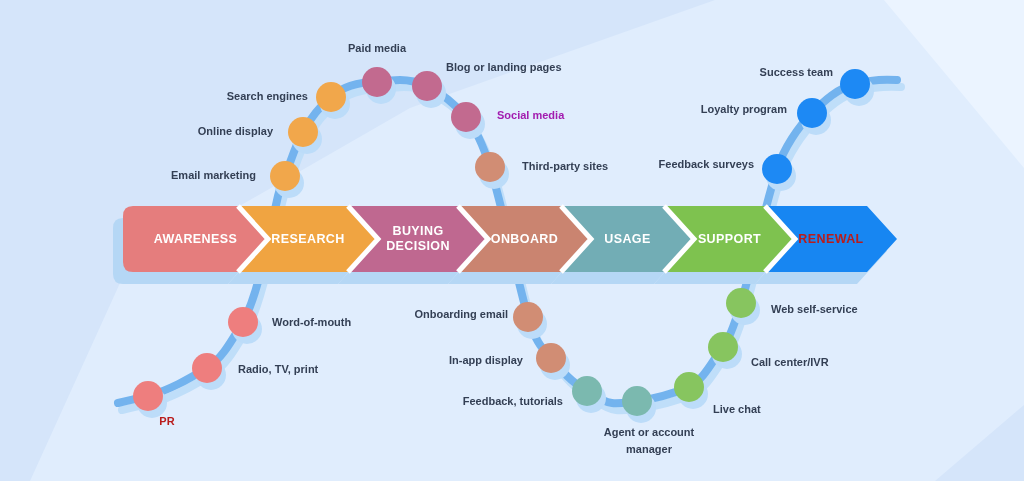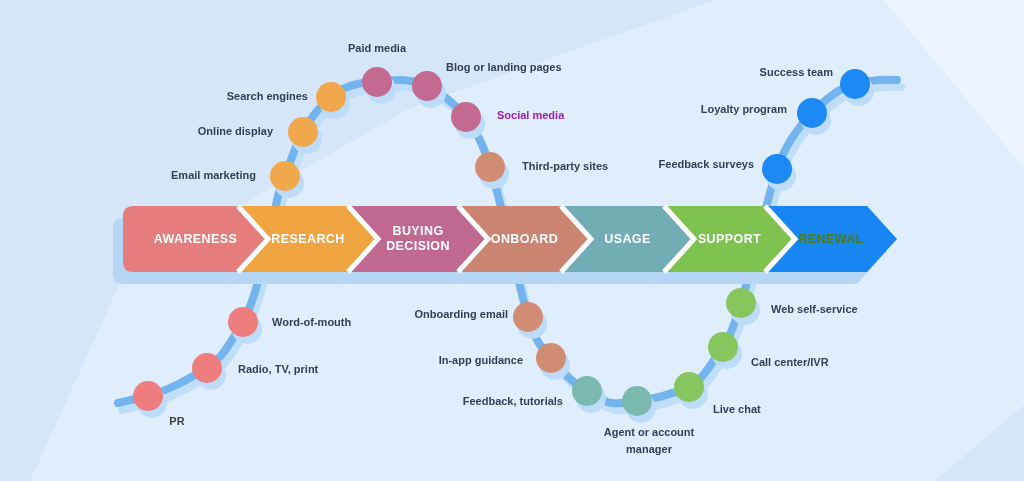--- a/index.html
+++ b/index.html
@@ -94,43 +94,43 @@
       <circle cx="587" cy="391" r="15" fill="#7BB9AF"></circle>
       <circle cx="637" cy="401" r="15" fill="#7BB9AF"></circle>
       <circle cx="689" cy="387" r="15" fill="#87C55F"></circle>
       <circle cx="723" cy="347" r="15" fill="#87C55F"></circle>
       <circle cx="741" cy="303" r="15" fill="#87C55F"></circle>
       <circle cx="777" cy="169" r="15" fill="#1D89F4"></circle>
       <circle cx="812" cy="113" r="15" fill="#1D89F4"></circle>
       <circle cx="855" cy="84" r="15" fill="#1D89F4"></circle>
     </svg>
   <div id="labels">
-      <div class="tp-label" style="color: #404040; left: 177px; transform: translateX(-50%); top: 413px;">PR</div>
+      <div class="tp-label" style="color: #b91c1c; left: 167px; transform: translateX(-50%); top: 413px;">PR</div>
       <div class="tp-label" style="color: rgb(51, 63, 84); left: 238px; top: 361px;">Radio, TV, print</div>
       <div class="tp-label" style="color: rgb(51, 63, 84); left: 272px; top: 314px;">Word-of-mouth</div>
       <div class="tp-label" style="color: rgb(51, 63, 84); right: 768px; top: 167px;">Email marketing</div>
       <div class="tp-label" style="color: rgb(51, 63, 84); right: 751px; top: 123px;">Online display</div>
       <div class="tp-label" style="color: rgb(51, 63, 84); right: 716px; top: 88px;">Search engines</div>
       <div class="tp-label" style="color: rgb(51, 63, 84); left: 377px; transform: translateX(-50%); top: 40px;">Paid media</div>
       <div class="tp-label" style="color: rgb(51, 63, 84); left: 446px; top: 59px;">Blog or landing pages</div>
       <div class="tp-label" style="color: #a21caf; left: 497px; top: 107px;">Social media</div>
       <div class="tp-label" style="color: rgb(51, 63, 84); left: 522px; top: 158px;">Third-party sites</div>
       <div class="tp-label" style="color: rgb(51, 63, 84); right: 516px; top: 306px; text-align: center;">Onboarding email</div>
-      <div class="tp-label" style="color: rgb(51, 63, 84); right: 501px; top: 352px;">In-app guidance</div>
+      <div class="tp-label" style="color: rgb(51, 63, 84); right: 501px; top: 352px;">In-app display</div>
       <div class="tp-label" style="color: rgb(51, 63, 84); right: 461px; top: 393px;">Feedback, tutorials</div>
       <div class="tp-label wrapped" style="color: rgb(51, 63, 84); width: 120px; left: 589px; top: 424px;">Agent or account manager</div>
       <div class="tp-label" style="color: rgb(51, 63, 84); left: 713px; top: 401px;">Live chat</div>
       <div class="tp-label" style="color: rgb(51, 63, 84); left: 751px; top: 354px;">Call center/IVR</div>
       <div class="tp-label" style="color: rgb(51, 63, 84); left: 771px; top: 301px;">Web self-service</div>
       <div class="tp-label" style="color: rgb(51, 63, 84); right: 270px; top: 156px;">Feedback surveys</div>
       <div class="tp-label" style="color: rgb(51, 63, 84); right: 237px; top: 101px;">Loyalty program</div>
       <div class="tp-label" style="color: rgb(51, 63, 84); right: 191px; top: 64px;">Success team</div>
     </div>
   <div id="stage-labels">
       <div class="stage-label" style="left: 147.5px; color: rgb(255, 255, 255);">AWARENESS</div>
       <div class="stage-label" style="left: 260px; color: rgb(255, 255, 255);">RESEARCH</div>
       <div class="stage-label" style="left: 370px; color: rgb(255, 255, 255);">BUYING DECISION</div>
       <div class="stage-label" style="left: 476.5px; color: rgb(255, 255, 255);">ONBOARD</div>
       <div class="stage-label" style="left: 579.5px; color: rgb(255, 255, 255);">USAGE</div>
       <div class="stage-label" style="left: 681.5px; color: rgb(255, 255, 255);">SUPPORT</div>
-      <div class="stage-label" style="left: 783px; color: #4d7c0f;">RENEWAL</div>
+      <div class="stage-label" style="left: 783px; color: #b91c1c;">RENEWAL</div>
     </div>
 </div>
 
 </body></html>

